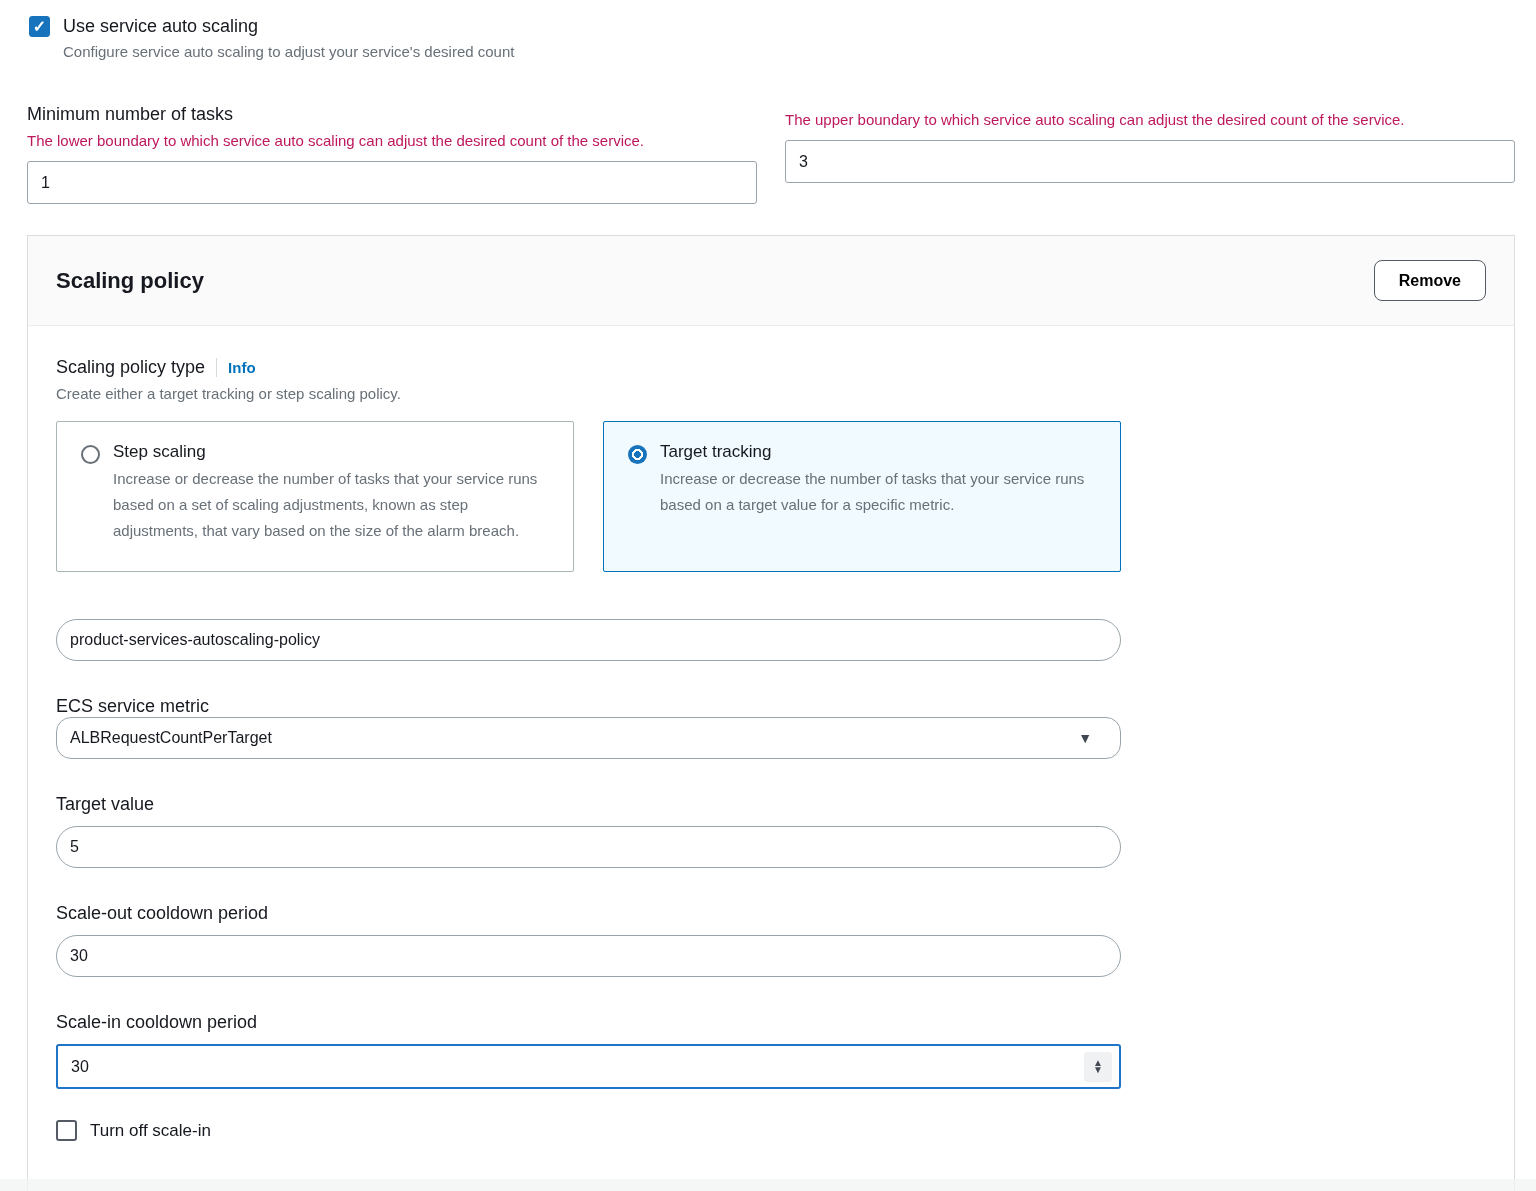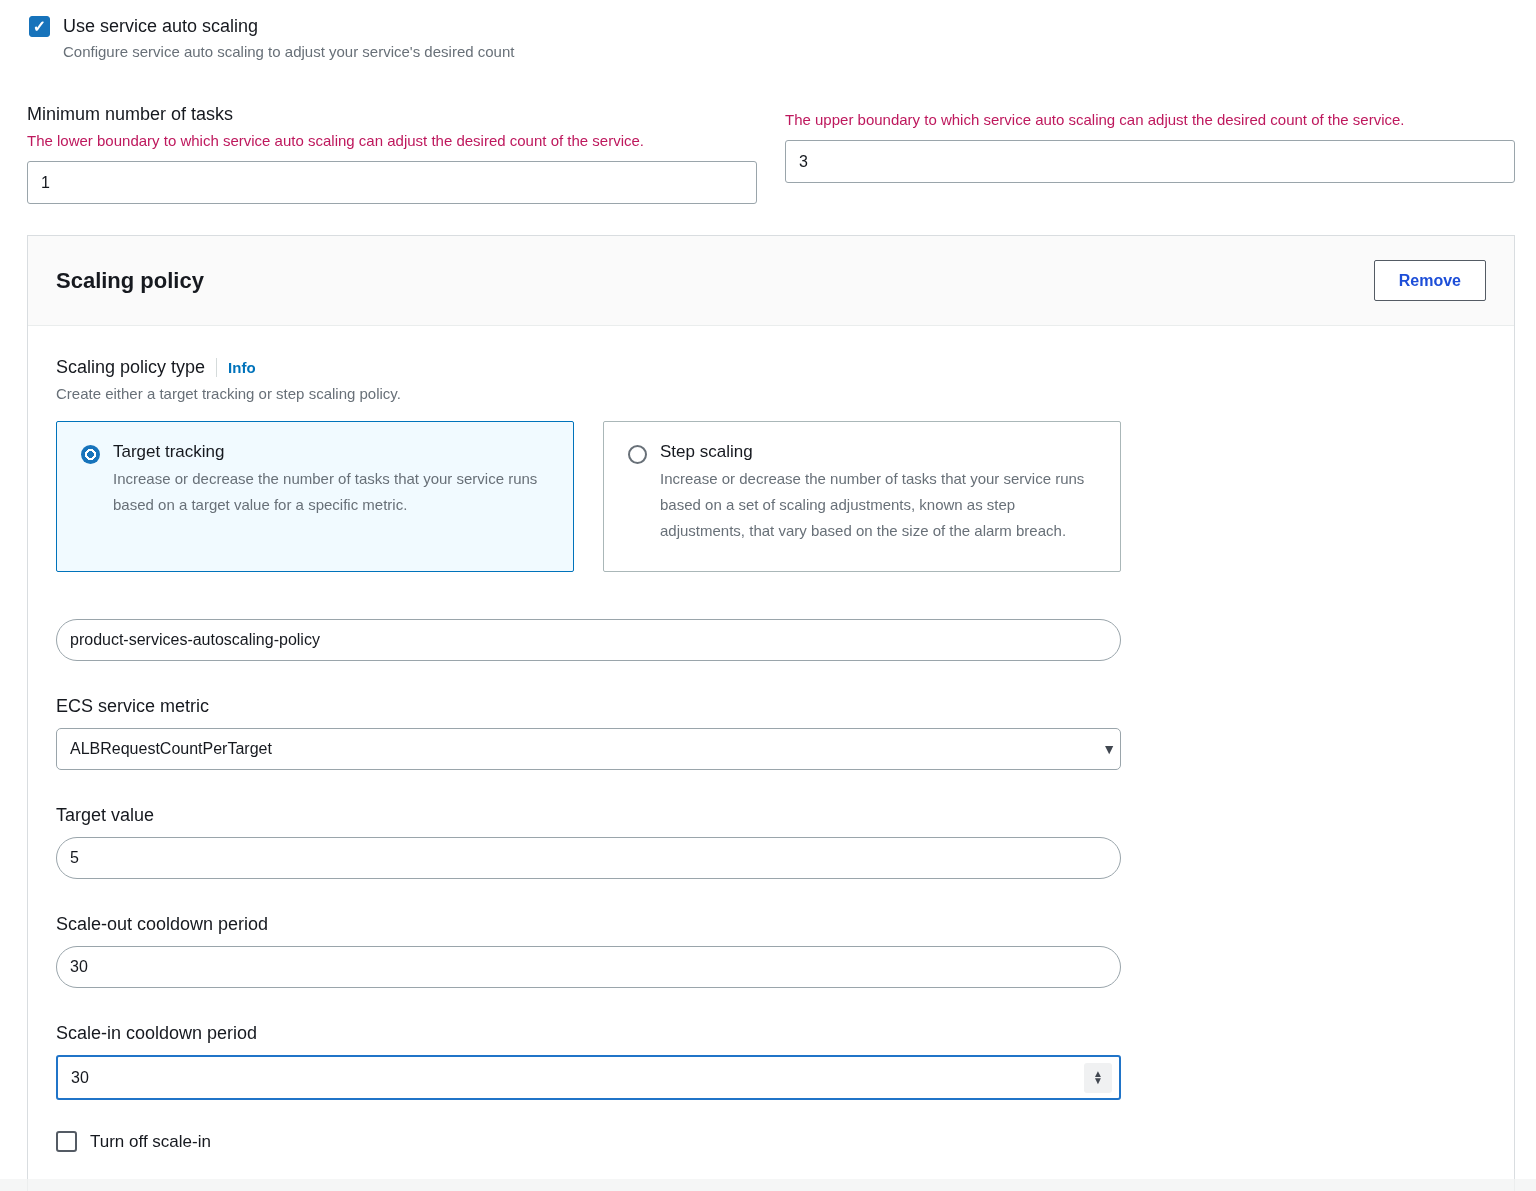--- a/index.html
+++ b/index.html
@@ -40,22 +40,22 @@
     position:absolute; left:27px; right:21px; top:235px; bottom:-2px;
     background:#fff; border:1px solid #d9dde0; border-bottom:none;
   }
   .card-header {
     display:flex; align-items:center; justify-content:space-between;
     background:#fafafa; border-bottom:1px solid #eaeded;
     padding:0 28px; height:90px;
   }
   .card-title { font-size:22px; font-weight:700; color:#16191f; }
   .remove-btn {
-    background:#fff; border:1px solid #545b64; border-radius:2px;
-    color:#1d4ed8; font-weight:700; font-size:16px;
+    background:#fff; border:1px solid #545b64; border-radius:8px;
+    color:#000000; font-weight:700; font-size:16px;
     font-family:"Liberation Sans", sans-serif;
     padding:0 24px; height:41px; cursor:pointer;
   }
   .card-body { padding:31px 28px 0 28px; }
   .content-col { max-width:1065px; }
 
   .type-label-row { display:flex; align-items:center; }
   .type-label { font-size:18px; color:#16191f; }
   .v-divider { width:1px; height:19px; background:#d5dbdb; margin:0 11px; }
   .info-link { font-size:15px; font-weight:700; color:#0073bb; text-decoration:none; cursor:pointer; }
@@ -74,22 +74,22 @@
   .tile-title { font-size:17px; font-weight:500; color:#16191f; }
   .tile-desc { font-size:15px; color:#687078; line-height:26px; margin-top:4px; }
 
   .form-group { margin-top:35px; }
   .form-group.first { margin-top:47px; }
   .form-group .field-label { display:block; }
   .form-group .text-input { margin-top:11px; height:42px;border-radius:21px; }
 
   .select {
     display:flex; align-items:center; justify-content:space-between;
-    width:100%; height:42px; margin-top:11px; padding:0 4px 0 13px;
-    border:1px solid #9aa5ab; border-radius:5px; background:#fff;
+    width:100%; height:42px; padding:0 28px 0 13px;
+    border:1px solid #9aa5ab; border-radius:15px; background:#fff;
     font-size:16px; color:#16191f; cursor:pointer;
   }
   .caret { font-size:14px; color:#414750; line-height:1; }
 
   .num-wrap { position:relative; margin-top:11px; }
   .num-wrap .text-input { margin-top:0; }
   .num-wrap .focused {
     border:2px solid #2074c8; border-radius:3px; height:45px;
   }
   .stepper {
@@ -143,34 +143,34 @@
 
       <div>
         <div class="type-label-row">
           <span class="type-label">Scaling policy type</span>
           <span class="v-divider"></span>
           <a class="info-link">Info</a>
         </div>
         <div class="type-desc">Create either a target tracking or step scaling policy.</div>
 
         <div class="tiles">
+          <div class="tile">
+            <span class="radio off"></span>
+            <div>
+              <div class="tile-title">Step scaling</div>
+              <div class="tile-desc">Increase or decrease the number of tasks that your service runs based on a set of scaling adjustments, known as step adjustments, that vary based on the size of the alarm breach.</div>
+            </div>
+          </div>
           <div class="tile selected">
             <span class="radio on"></span>
             <div>
               <div class="tile-title">Target tracking</div>
               <div class="tile-desc">Increase or decrease the number of tasks that your service runs based on a target value for a specific metric.</div>
             </div>
           </div>
-          <div class="tile">
-            <span class="radio off"></span>
-            <div>
-              <div class="tile-title">Step scaling</div>
-              <div class="tile-desc">Increase or decrease the number of tasks that your service runs based on a set of scaling adjustments, known as step adjustments, that vary based on the size of the alarm breach.</div>
-            </div>
-          </div>
         </div>
       </div>
 
       <div class="form-group first">
         <input class="text-input" type="text" value="product-services-autoscaling-policy" style="">
       </div>
 
       <div class="form-group">
         <label class="field-label">ECS service metric</label>
         <div class="select">

